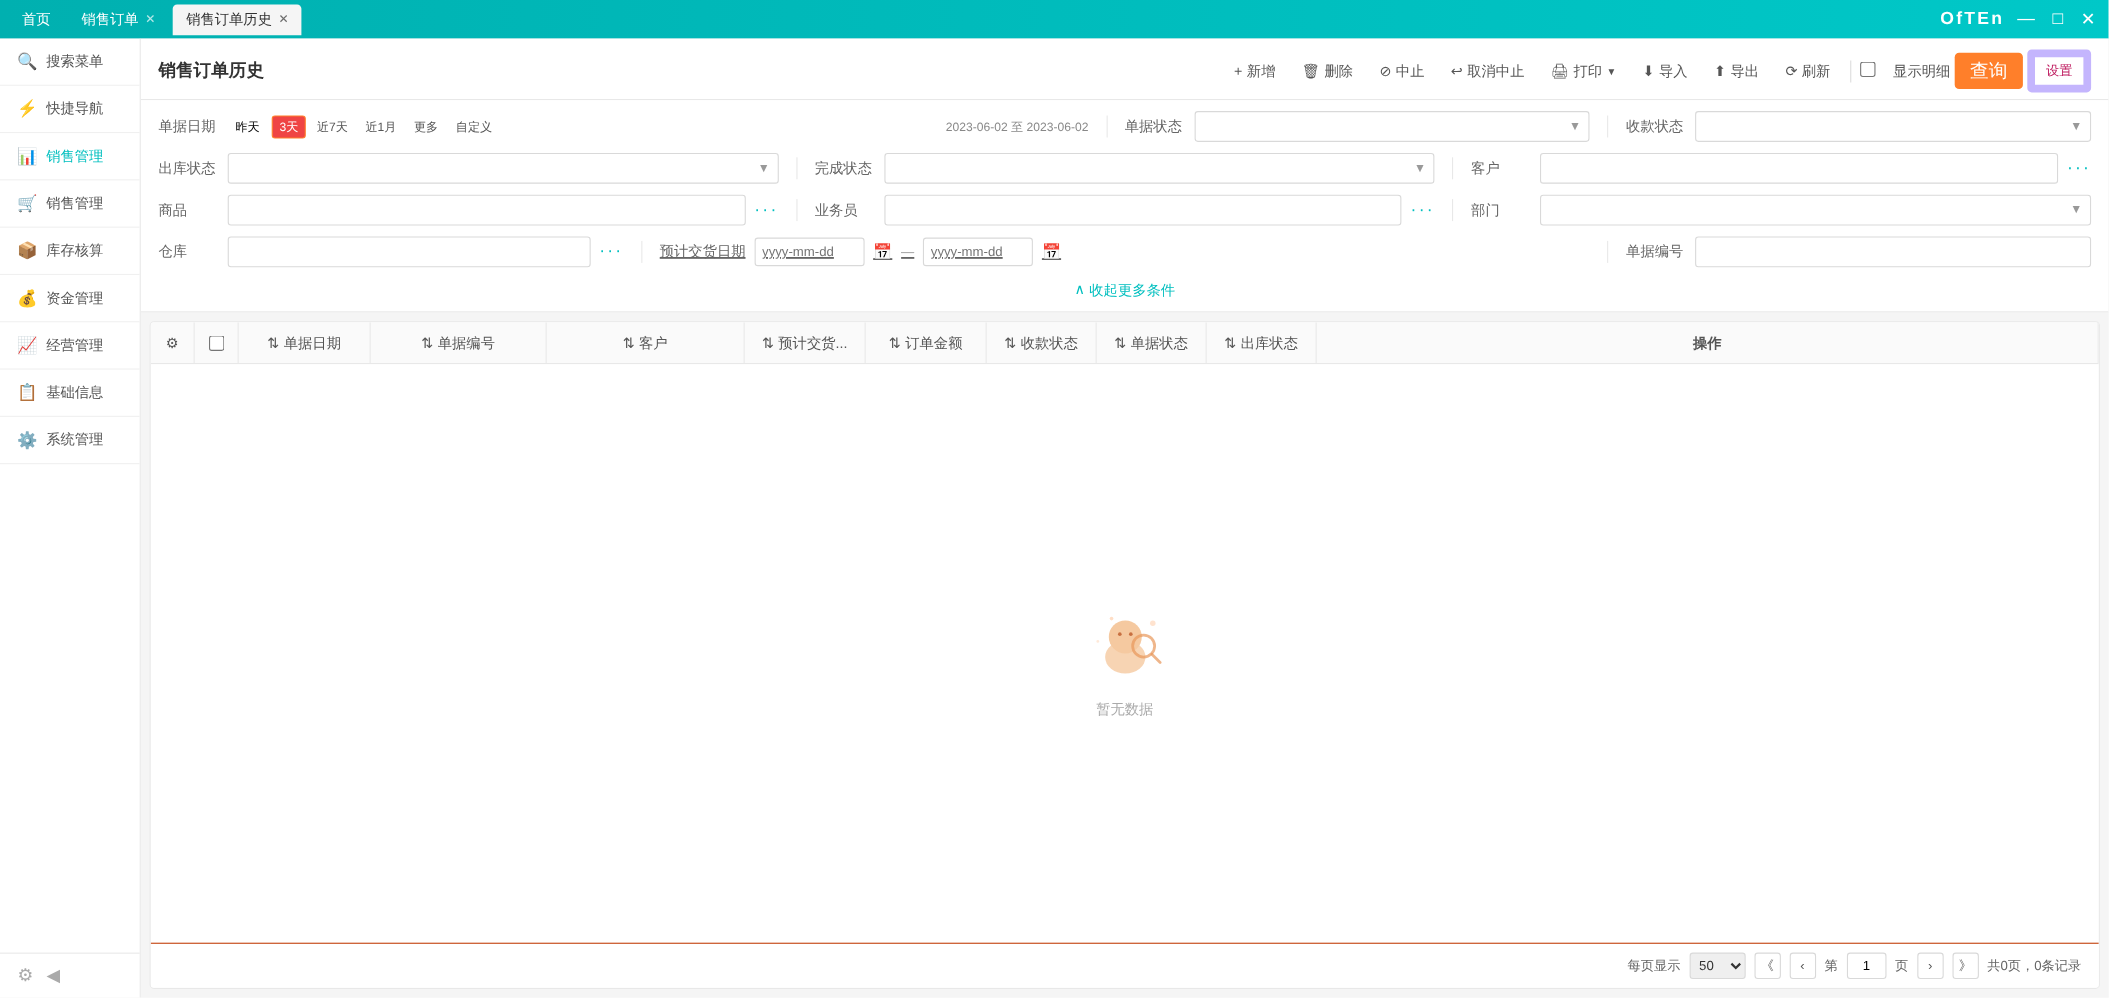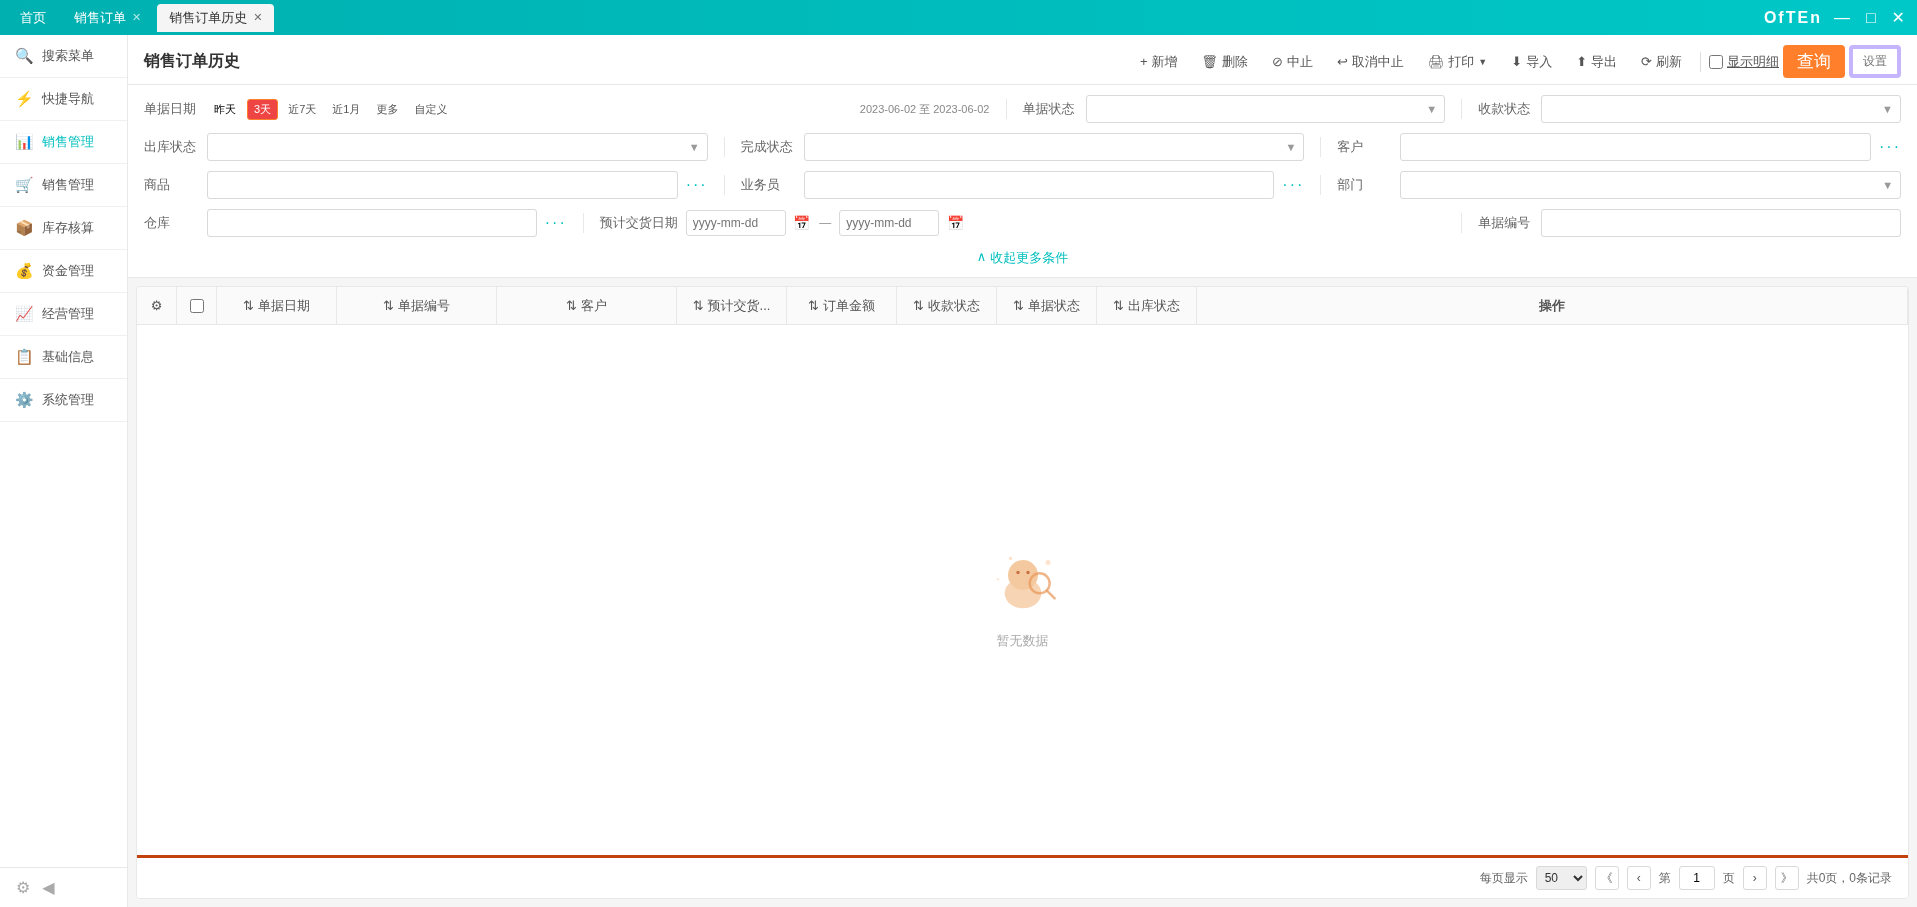--- a/index.html
+++ b/index.html
@@ -140,37 +140,36 @@
       background: #ff7f2a;
       color: #fff;
       border-radius: 4px;
       padding: 5px 14px;
       border: none;
       cursor: pointer;
       font-size: 17px;
     }
     .toolbar-btn-outline {
       background: #fff;
-      color: #737373;
-      border: 4px solid #c4b5fd;
+      color: #be185d;
+      border: 7px solid #c4b5fd;
       border-radius: 4px;
       padding: 4px 10px;
       cursor: pointer;
       font-size: 12px;
       display: flex;
       align-items: center;
       gap: 4px;
     }
     .show-detail-label {
       display: flex;
-      align-items: center;
-      gap: 4px;
+      align-items: flex-start;
+      gap: 16px;
       font-size: 12px;
       color: #555;
-      text-decoration: underline;
     }
     .checkbox-small {
       width: 14px;
       height: 14px;
       cursor: pointer;
     }
 
     
     .filter-area {
       background: #fff;
@@ -364,21 +363,21 @@
       color: #aaa;
       font-size: 13px;
     }
 
     
     .pagination-bar {
       display: flex;
       align-items: center;
       justify-content: flex-end;
       padding: 8px 16px;
-      border-top: 3px solid #c2410c;
+      border-top: 1px solid #c2410c;
       gap: 8px;
       background: #fff;
       flex-shrink: 0;
     }
     .page-size-label { color: #666; font-size: 12px; }
     .page-size-select {
       height: 24px;
       border: 1px solid #d9d9d9;
       border-radius: 3px;
       padding: 0 4px;
@@ -614,21 +613,21 @@
         </div>
       </div>
 
       <div class="filter-row">
         <div class="filter-item">
           <span class="filter-label">仓库</span>
           <input class="filter-input" type="text" style="">
           <span class="more-dots">···</span>
         </div>
         <div style="width:1px;height:20px;background:#e8e8e8;"></div>
-        <div class="filter-item" style="flex:2;">
+        <div class="filter-item" style="flex:2;text-decoration:underline;">
           <span class="filter-label">预计交货日期</span>
           <input class="filter-date-input" type="text" placeholder="yyyy-mm-dd" style="">
           <span class="cal-icon">📅</span>
           <span class="date-sep">—</span>
           <input class="filter-date-input" type="text" placeholder="yyyy-mm-dd" style="">
           <span class="cal-icon">📅</span>
         </div>
         <div style="width:1px;height:20px;background:#e8e8e8;"></div>
         <div class="filter-item">
           <span class="filter-label">单据编号</span>

